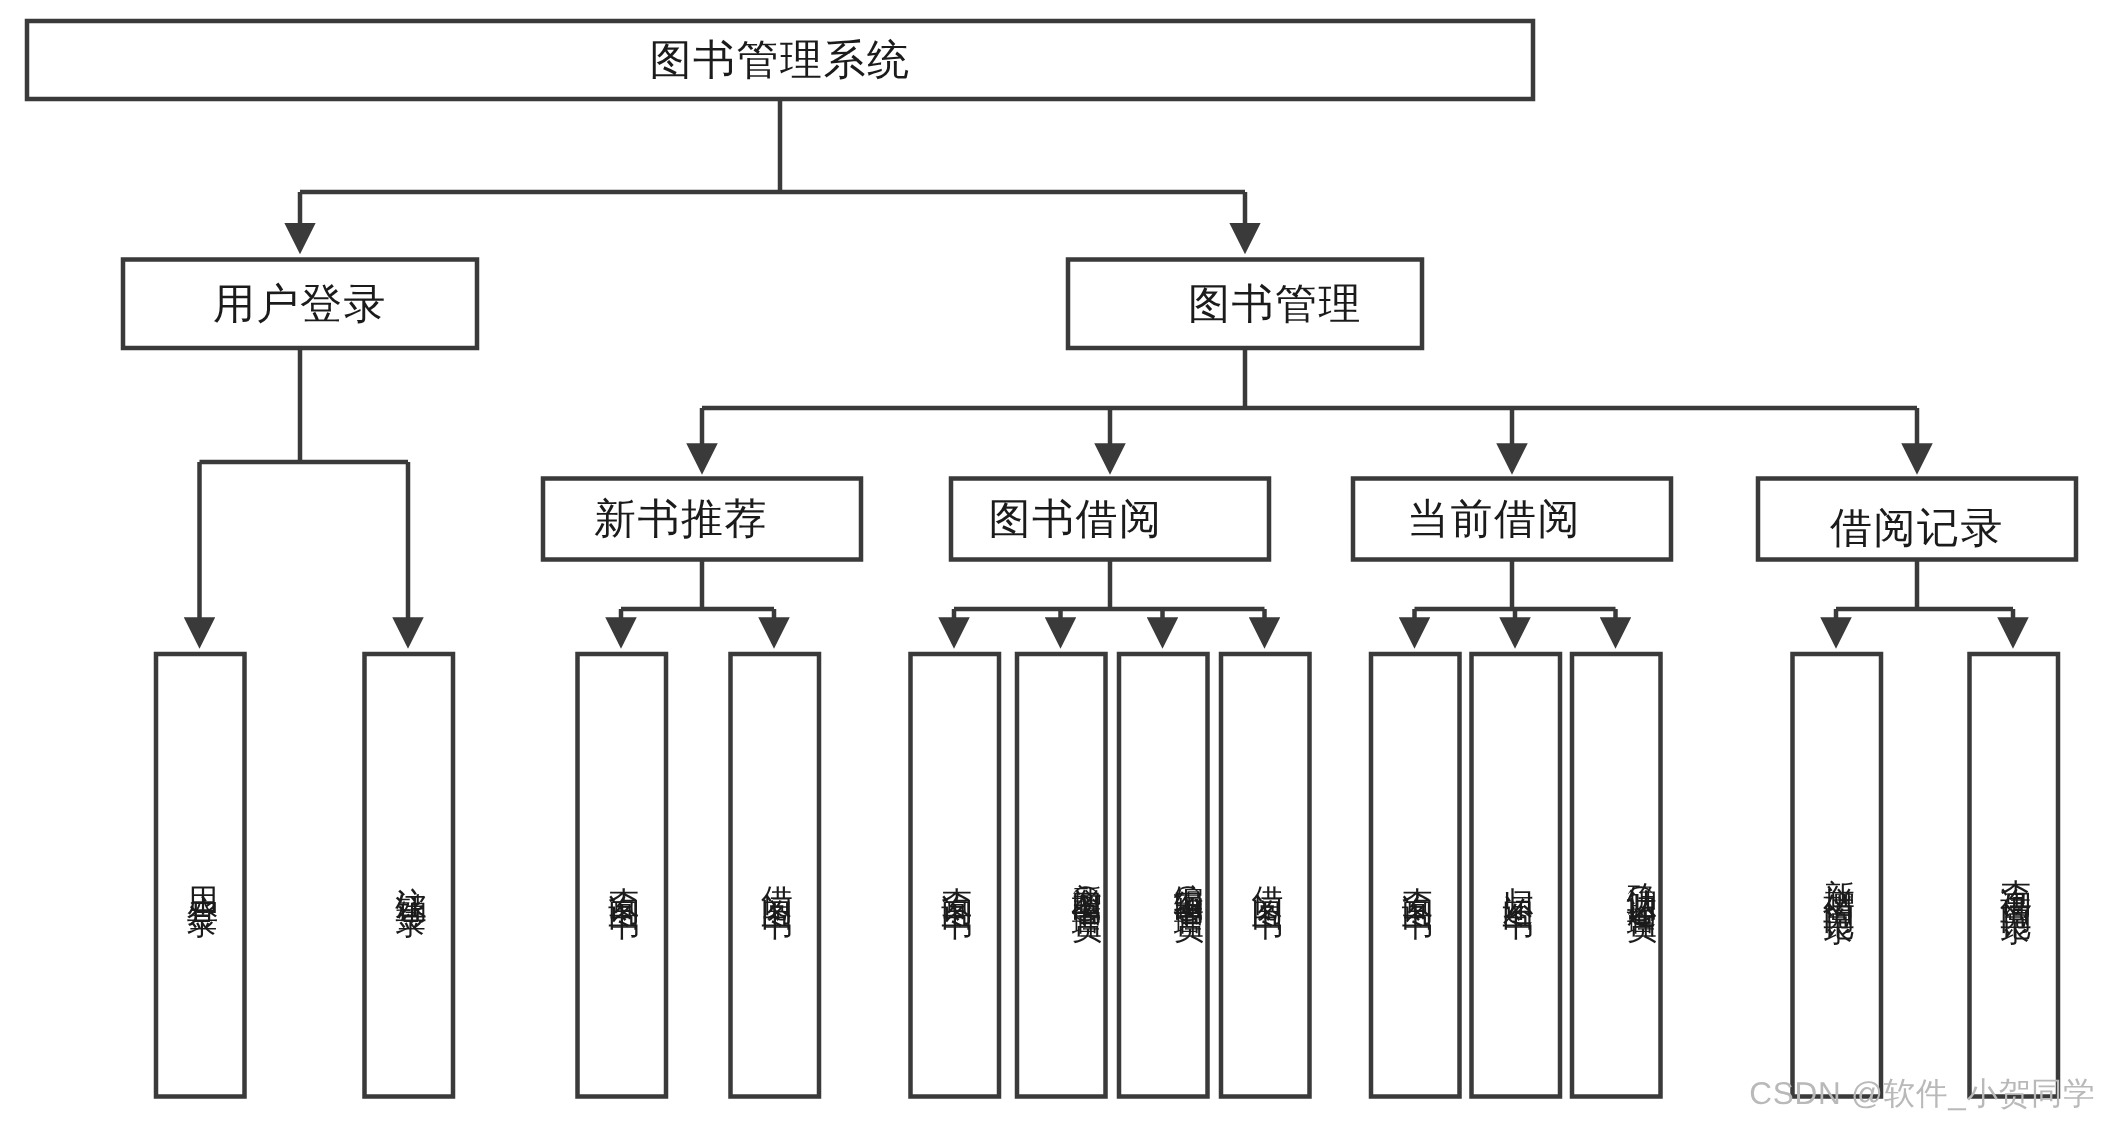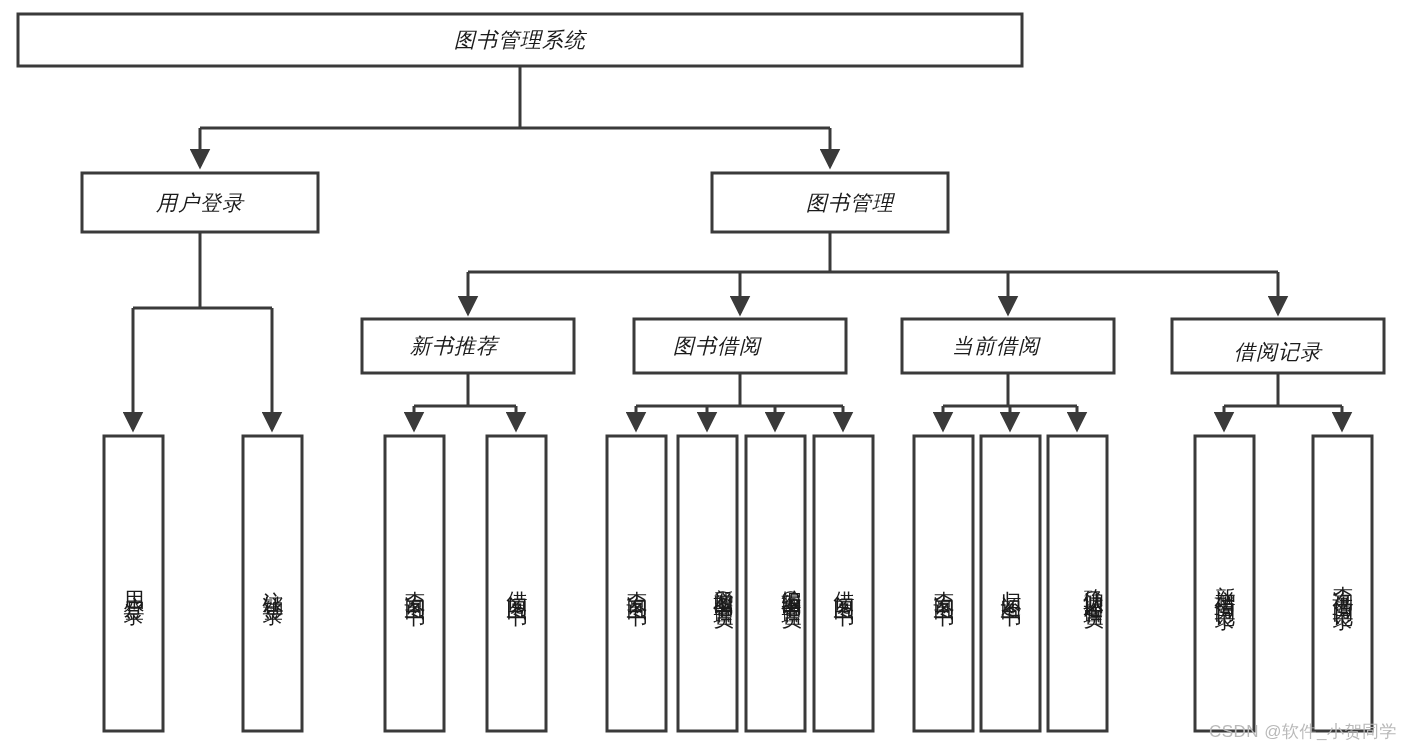--- a/index.html
+++ b/index.html
@@ -19,34 +19,34 @@
   .arrow-head{fill:#3a3a3a;}
   
   .node-label{
     position:absolute;
     display:flex;align-items:center;justify-content:center;
     color:#1b1b1b;
     letter-spacing:1px;
     pointer-events:none;
     text-align:center;
   }
-  .node-label.horiz{font-size:21px;line-height:1.2;font-style:italic;}
+  .node-label.horiz{font-size:28px;line-height:1.2;}
   .node-label.vert{
     writing-mode:vertical-rl;
     text-orientation:upright;
     font-size:21px;
     line-height:1.38;
     letter-spacing:5px;
     white-space:nowrap;
   }
   .node-label.vert.tight{letter-spacing:3px;font-size:20px;}
   .watermark{
     position:absolute;
     right:8px;bottom:4px;
-    font-size:17px;
+    font-size:21px;
     color:#b9b9b9;
     letter-spacing:0.5px;
     white-space:nowrap;
   }
 </style>
 </head>
 <body>
 
 <div id="diagram-root">
 

